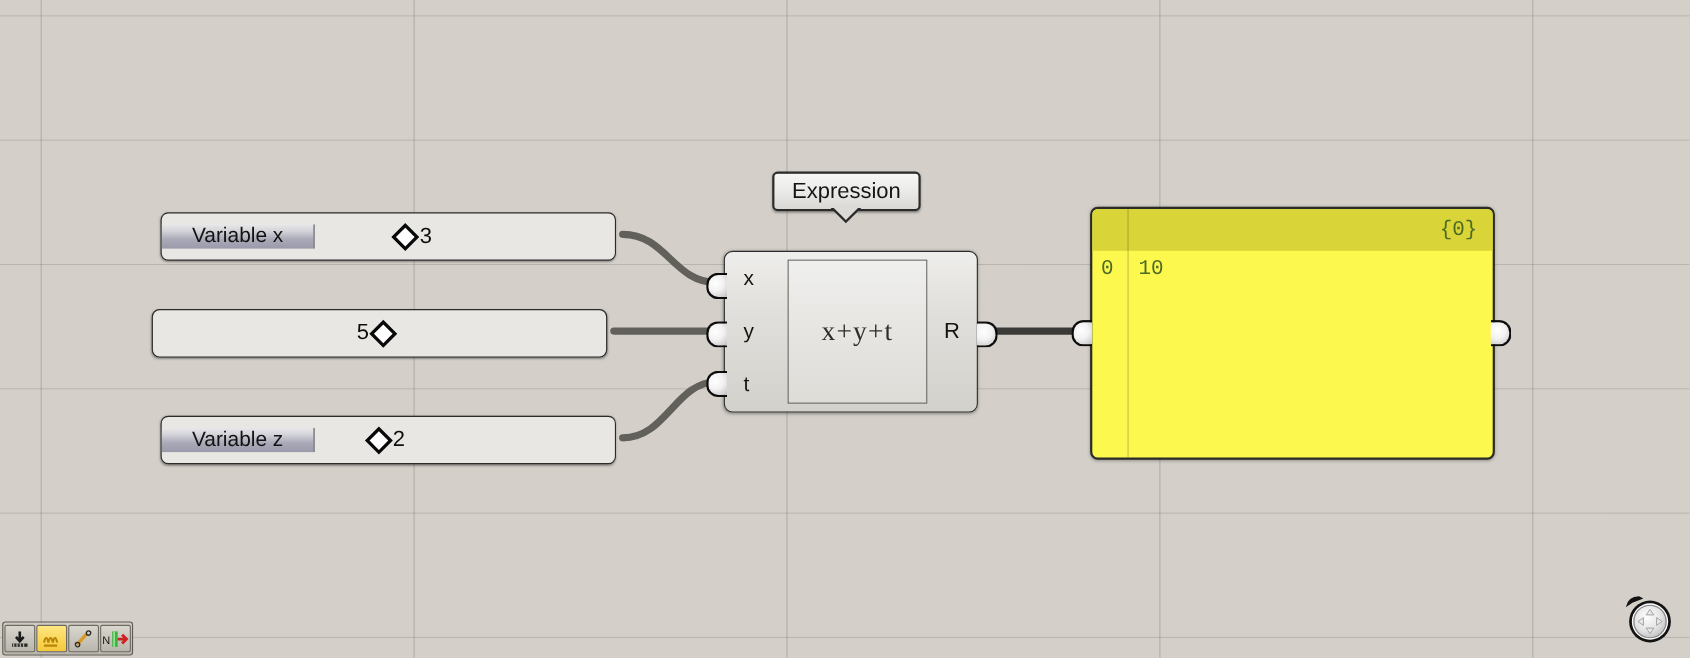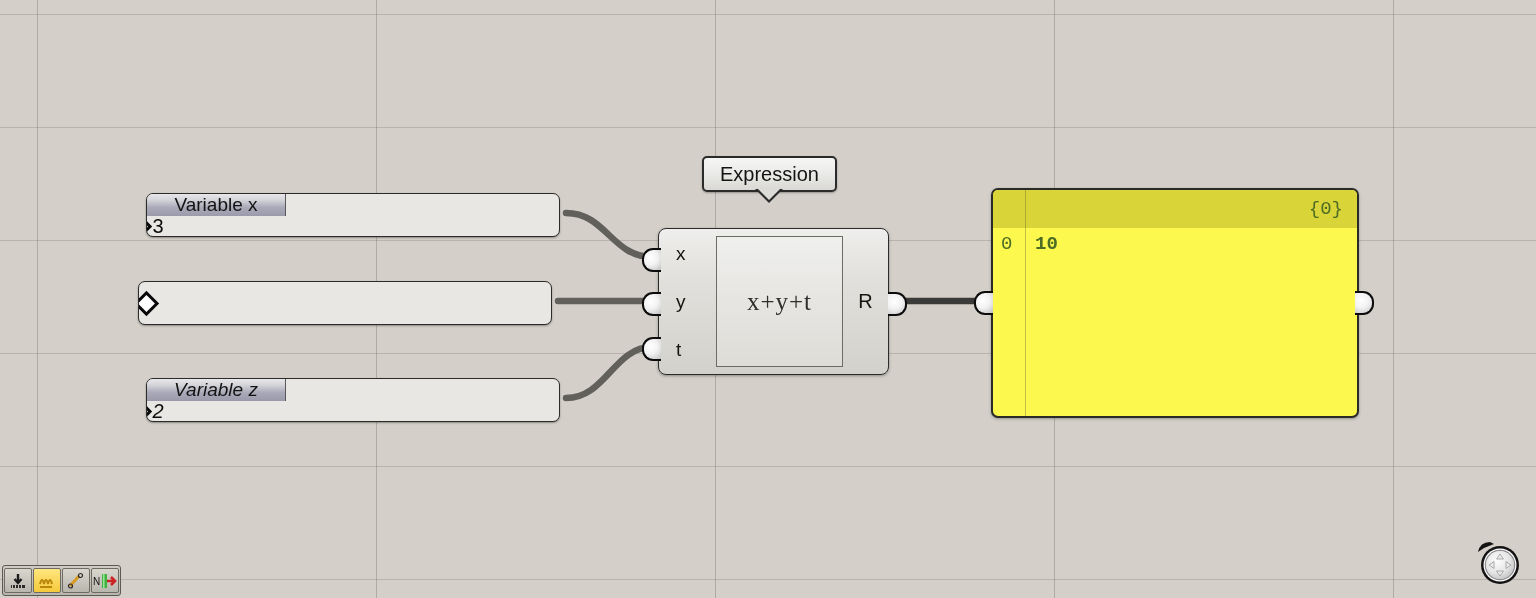--- a/index.html
+++ b/index.html
@@ -25,24 +25,24 @@
       linear-gradient(to right, rgba(120,116,108,.13) 1px, transparent 1px);
     background-size:339px 100%;
     background-position:37px 0;
   }
 
   
   #wires{position:absolute;left:0;top:0;width:1536px;height:598px;}
 
   
   .slider{
-    position:absolute;height:42px;display:flex;align-items:flex-start;
+    position:absolute;height:42px;display:flex;align-items:center;
     border:1.6px solid #2b2b2b;border-radius:7px;
     box-shadow:0 1px 2px rgba(0,0,0,.35);
-    background:#e9e7e3;overflow:hidden;flex-direction:column;
+    background:#e9e7e3;overflow:hidden;
   }
   .slider .name{
     width:138px;display:flex;align-items:center;justify-content:center;
     font-size:19px;color:#131313;
     background:linear-gradient(to bottom,#e8e8ea 0%,#d3d3d9 28%,#a9a9b8 62%,#9a9aab 100%);
     border-right:1.4px solid #57575e;
   }
   .slider .track{
     position:relative;flex:1;
     background:linear-gradient(to bottom,#f4f3f1 0%,#eceae6 45%,#d9d6d0 100%);
@@ -130,21 +130,21 @@
     display:flex;align-items:center;justify-content:flex-end;
     padding-right:14px;box-sizing:border-box;
   }
   #panel .pbranch{font-size:19px;color:#4c6b23;font-family:"Liberation Mono",monospace;}
   #panel .prow{display:flex;align-items:flex-start;padding-top:5px;}
   #panel .pidx{
     width:32px;text-align:left;padding-left:8px;box-sizing:border-box;
     font-size:19px;color:#4c6b23;font-family:"Liberation Mono",monospace;
   }
   #panel .pval{
-    font-size:19px;color:#4c6b23;font-family:"Liberation Mono",monospace;padding-left:10px;font-weight:bold;
+    font-size:19px;color:#4c6b23;font-family:"Liberation Mono",monospace;padding-left:10px;
   }
   #panel .pgutter{
     position:absolute;left:32px;top:0;bottom:0;width:1px;background:rgba(90,90,40,.35);
   }
 
   
   #statusbar{
     position:absolute;left:2px;bottom:2px;height:27px;
     display:flex;align-items:center;
     border:1px solid #5c5a52;border-radius:3px;
@@ -219,21 +219,21 @@
       <line x1="252" y1="5" x2="252" y2="21" stroke="#8d8a84" stroke-width="1"></line>
     </svg>
     <div class="handle left-val" style="left:49%;">
       <span class="diamond"></span>
       <span>5</span>
     </div>
   </div>
   <div class="grip out" style="left:412px;top:11px;"></div>
 </div>
 
-<div class="slider" style="left:146px;top:378px;width:412px;font-style:italic;">
+<div class="slider" style="left:146px;top:378px;width:412px;">
   <div class="name">Variable z</div>
   <div class="track">
     <svg class="ruler" viewBox="0 0 272 42" preserveAspectRatio="none">
       <line x1="20" y1="12" x2="252" y2="12" stroke="#8d8a84" stroke-width="1"></line>
       <line x1="20" y1="5" x2="20" y2="21" stroke="#8d8a84" stroke-width="1"></line>
       <line x1="43" y1="12" x2="43" y2="21" stroke="#8d8a84" stroke-width="1"></line>
       <line x1="66" y1="12" x2="66" y2="21" stroke="#8d8a84" stroke-width="1"></line>
       <line x1="89" y1="12" x2="89" y2="21" stroke="#8d8a84" stroke-width="1"></line>
       <line x1="112" y1="12" x2="112" y2="21" stroke="#8d8a84" stroke-width="1"></line>
       <line x1="135" y1="12" x2="135" y2="21" stroke="#8d8a84" stroke-width="1"></line>

